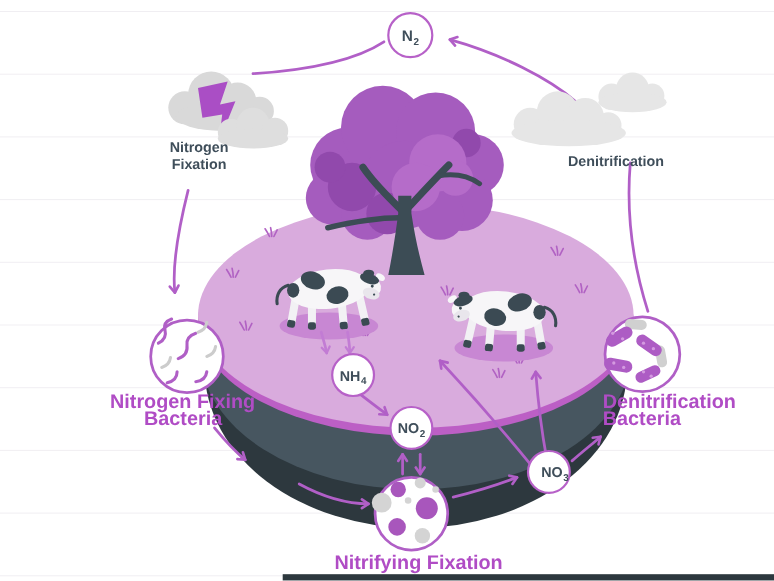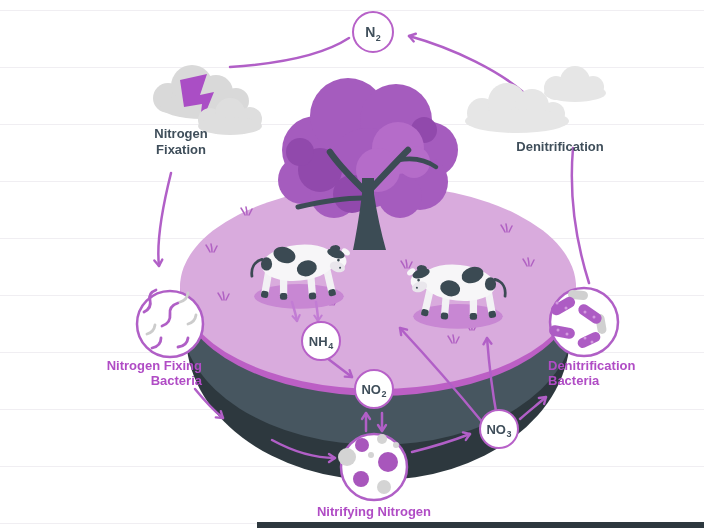--- a/index.html
+++ b/index.html
@@ -5,21 +5,21 @@
   html,body{margin:0;padding:0;background:#fff;}
   .page{
     position:relative;width:704px;height:528px;overflow:hidden;background:#ffffff;
     background-image:linear-gradient(to bottom,#f0eef2 0,#f0eef2 1px,transparent 1px);
     background-size:100% 57px;background-position:0 10px;background-repeat:repeat;
     font-family:"Liberation Sans",sans-serif;
   }
   svg{position:absolute;left:0;top:0;}
   .lbl{position:absolute;font-weight:700;white-space:nowrap;}
   .lbl-dark{color:#3f4e5a;font-size:13px;line-height:16px;}
-  .lbl-purple{color:#b04cc5;font-size:13px;line-height:15px;}
+  .lbl-purple{color:#b04cc5;font-size:18px;line-height:15px;}
   .node{
     position:absolute;background:#fff;border:2.5px solid #b761c8;border-radius:50%;
     display:flex;align-items:center;justify-content:center;box-sizing:border-box;
     color:#3f4e5a;font-weight:700;font-size:13px;
   }
   .node sub{font-size:9px;line-height:0;margin-left:0.5px;}
   .bottom-strip{position:absolute;left:257px;top:522px;width:447px;height:6px;background:#2d383e;}
   .tc{text-align:center;} .tr{text-align:right;} .tl{text-align:left;}
 </style>
 </head>
@@ -238,37 +238,37 @@
 
   <div class="node" style="left:352px;top:11px;width:42px;height:42px;font-size:14px;">
     <span><span>N</span><sub>2</sub></span>
   </div>
   <div class="node" style="left:285px;top:321px;width:40px;height:40px;margin-left:16px;">
     <span><span>NH</span><sub>4</sub></span>
   </div>
   <div class="node" style="left:354px;top:369px;width:40px;height:40px;text-align:right;">
     <span><span>NO</span><sub>2</sub></span>
   </div>
-  <div class="node" style="left:479px;top:409px;width:40px;height:40px;">
+  <div class="node" style="left:479px;top:409px;width:40px;height:40px;justify-content:flex-end;">
     <span><span>NO</span><sub>3</sub></span>
   </div>
 
   <div class="lbl lbl-dark tc" style="left:131px;top:126px;width:100px;">
     <div>Nitrogen</div>
     <div>Fixation</div>
   </div>
   <div class="lbl lbl-dark tc" style="left:505px;top:139px;width:110px;">
     <div>Denitrification</div>
   </div>
   <div class="lbl lbl-purple tr" style="left:100px;top:358px;width:102px;">
     <div>Nitrogen Fixing</div>
     <div>Bacteria</div>
   </div>
   <div class="lbl lbl-purple tl" style="left:548px;top:358px;width:110px;">
     <div>Denitrification</div>
     <div>Bacteria</div>
   </div>
   <div class="lbl lbl-purple tc" style="left:304px;top:504px;width:140px;">
-    <div>Nitrifying Nitrogen</div>
+    <div>Nitrifying Fixation</div>
   </div>
 
   <div class="bottom-strip"></div>
 </div>
 
 </body></html>

